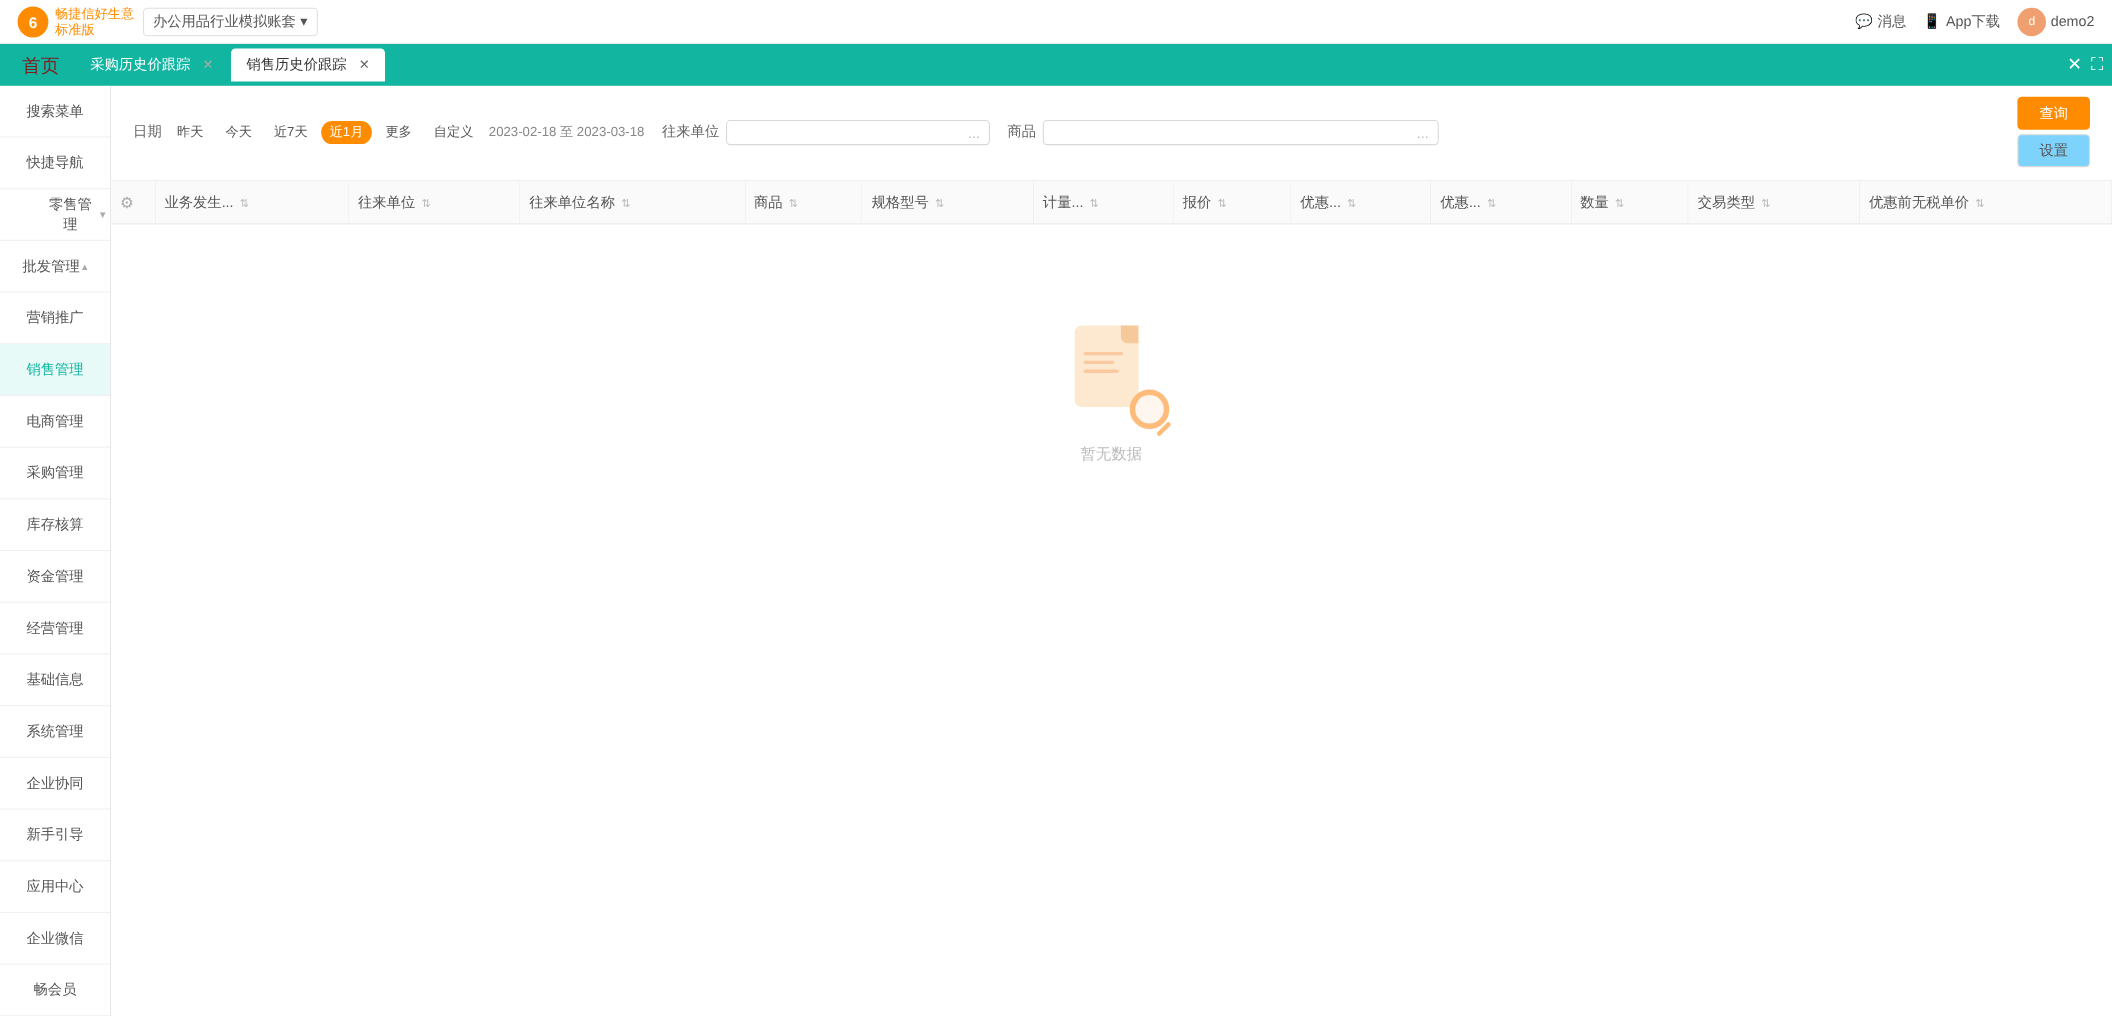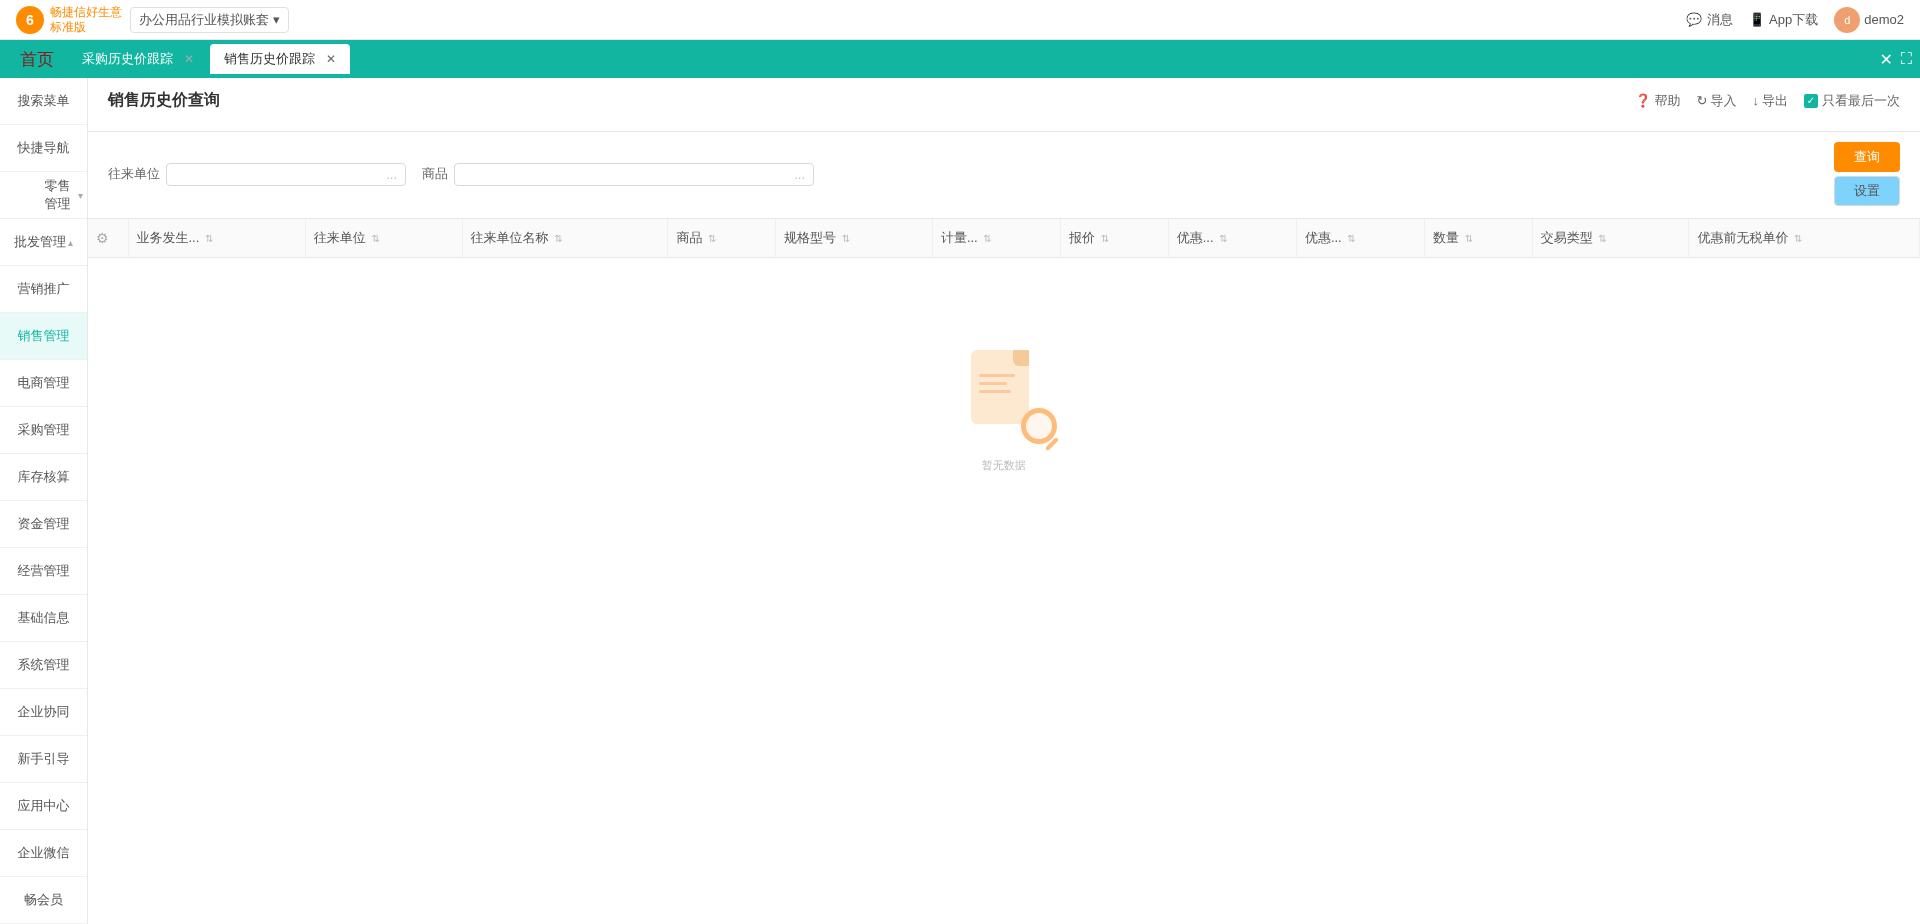--- a/index.html
+++ b/index.html
@@ -23,21 +23,21 @@
     .tab .tab-close { font-size: 12px; color: #aaa; cursor: pointer; margin-left: 4px; }
     .tab.active .tab-close { color: #666; }
     .tab-home { color: #7f1d1d; font-size: 17px; padding: 0 12px; cursor: pointer; }
     .tab-bar-right { margin-left: auto; display: flex; align-items: center; gap: 8px; }
     .tab-bar-btn { color: #fff; font-size: 16px; cursor: pointer; background: none; border: none; }
 
     
     .main-layout { display: flex; flex: 1; overflow: hidden; }
 
     
-    .sidebar { width: 88px; background: #fff; border-right: 1px solid #e8e8e8; display: flex; flex-direction: column; flex-shrink: 0; overflow-y: auto; }
+    .sidebar { width: 101px; background: #fff; border-right: 1px solid #e8e8e8; display: flex; flex-direction: column; flex-shrink: 0; overflow-y: auto; }
     .sidebar-item { height: 48px; display: flex; align-items: center; justify-content: center; cursor: pointer; color: #555; font-size: 13px; border-bottom: 1px solid #f0f0f0; text-align: center; padding: 0 4px; }
     .sidebar-item.active { color: #12b5a0; background: #e8faf8; }
 
     
     .content { flex: 1; background: #f5f5f5; display: flex; flex-direction: column; overflow: hidden; }
 
     
     .page-header { background: #fff; padding: 12px 20px 10px; border-bottom: 1px solid #e8e8e8; flex-shrink: 0; }
     .page-header-top { display: flex; align-items: center; justify-content: space-between; margin-bottom: 10px; }
     .page-title { font-size: 16px; font-weight: 600; color: #333; }
@@ -64,21 +64,21 @@
     .filter-right-btns { display: flex; flex-direction: column; gap: 4px; margin-left: auto; }
 
     
     .table-container { flex: 1; background: #fff; margin: 0; overflow: auto; }
     .data-table { width: 100%; border-collapse: collapse; font-size: 13px; }
     .data-table th { background: #fafafa; border-bottom: 1px solid #e8e8e8; border-right: 1px solid #f0f0f0; padding: 10px 8px; color: #555; font-weight: normal; text-align: left; white-space: nowrap; position: sticky; top: 0; z-index: 10; }
     .data-table th .sort-icon { color: #bbb; font-size: 10px; margin-left: 2px; }
     .th-gear { width: 40px; text-align: center; }
     .gear-icon { color: #aaa; font-size: 14px; cursor: pointer; }
     .empty-area { display: flex; flex-direction: column; align-items: center; justify-content: center; padding: 80px 0; }
-    .empty-text { color: #bbb; font-size: 11px; }
+    .empty-text { color: #bbb; font-size: 14px; }
   </style>
 </head>
 <body>
 
 <div class="top-bar">
   <div class="top-bar-left">
     <div class="logo-area">
       <div class="logo-icon">
         <span>6</span>
       </div>
@@ -186,46 +186,35 @@
     <div class="sidebar-item">
       <span>企业微信</span>
     </div>
     <div class="sidebar-item">
       <span>畅会员</span>
     </div>
   </div>
 
   <div class="content">
 
-    <div class="page-header">
-      <div class="page-header-top">
-        <span class="page-title">销售历史价查询</span>
-        <div class="header-actions">
-          <div class="header-action">
-            <span>❓</span>
-            <span>帮助</span>
-          </div>
-          <div class="header-action">
-            <span>↻</span>
-            <span>导入</span>
-          </div>
-          <div class="header-action">
-            <span>↓</span>
-            <span>导出</span>
-          </div>
-          <label class="checkbox-label">
-            <div class="checkbox-box">✓</div>
-            <span>只看最后一次</span>
-          </label>
-        </div>
-      </div>
-    </div>
 
     <div class="filter-area">
       <div class="filter-row">
+        <div class="filter-group">
+          <span class="filter-label">日期</span>
+          <div class="date-btns">
+            <button class="date-btn">昨天</button>
+            <button class="date-btn">今天</button>
+            <button class="date-btn">近7天</button>
+            <button class="date-btn active">近1月</button>
+            <button class="date-btn">更多</button>
+            <button class="date-btn">自定义</button>
+          </div>
+          <span class="date-range">2023-02-18 至 2023-03-18</span>
+        </div>
         <div class="filter-group">
           <span class="filter-label">往来单位</span>
           <div class="filter-input">
             <span class="filter-input-text"></span>
             <span class="filter-input-dots">...</span>
           </div>
         </div>
         <div class="filter-group">
           <span class="filter-label">商品</span>
           <div class="filter-input filter-input-large">

